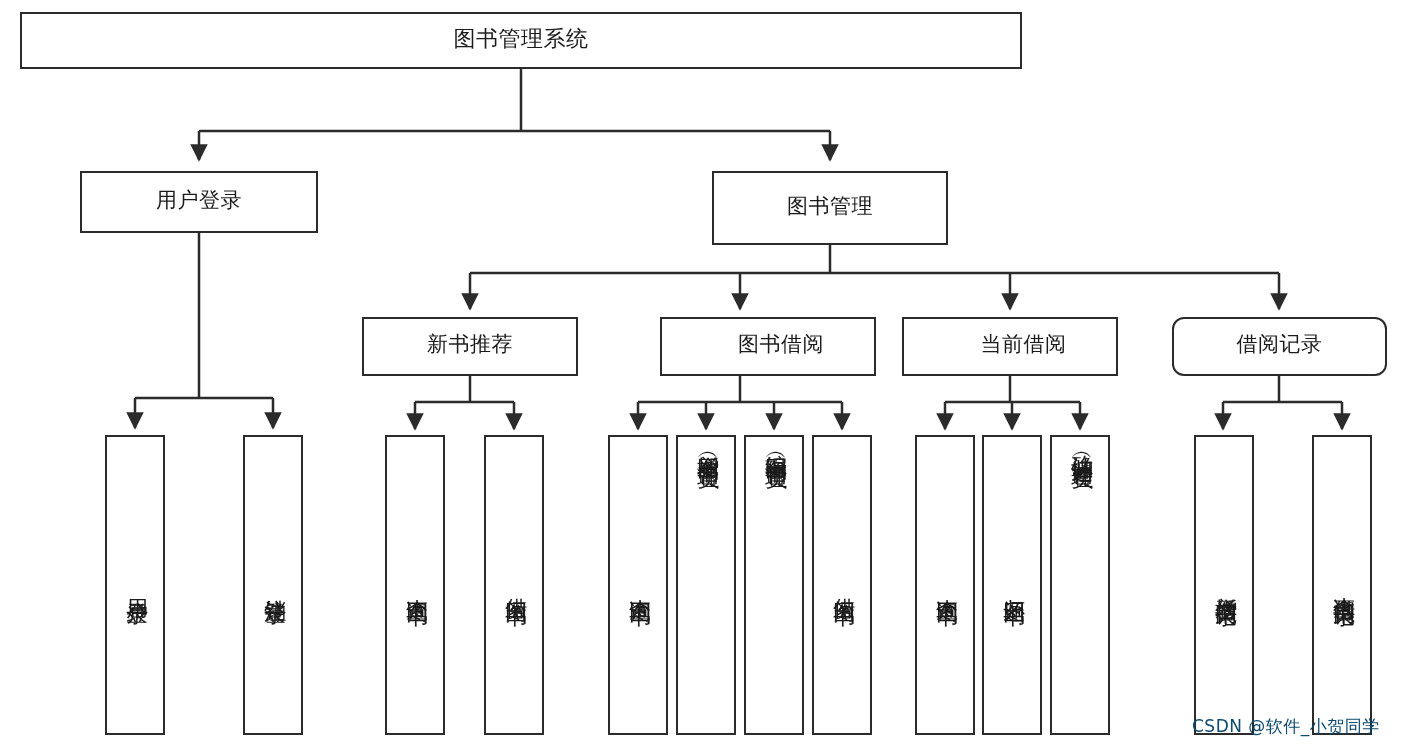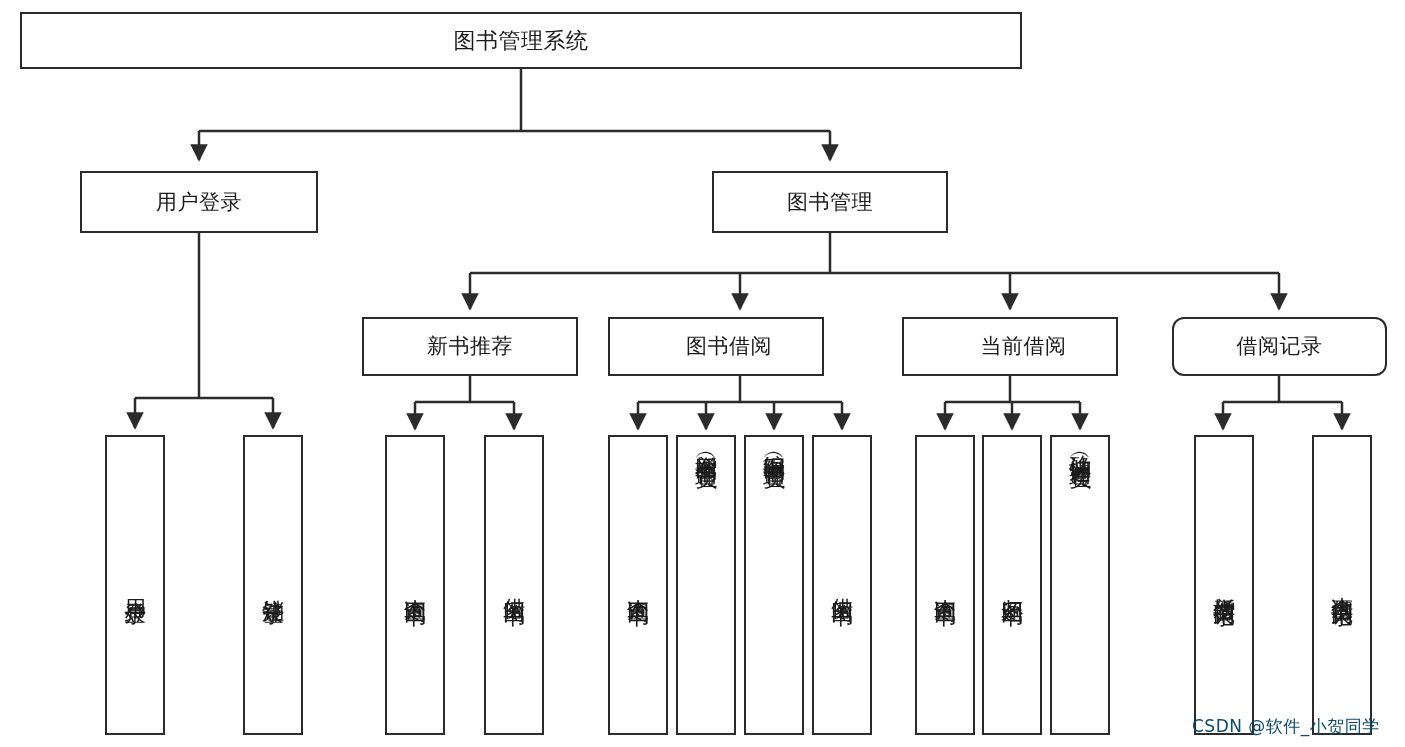--- a/index.html
+++ b/index.html
@@ -30,20 +30,21 @@
     display: flex;
     align-items: center;
     justify-content: center;
     color: #1b1b1b;
   }
   .node .lbl {
     display: block;
     text-align: left;
     line-height: 1.05;
     white-space: nowrap;
+    font-family: Liberation Mono, monospace;
   }
   
   .node.h .lbl {
     font-size: 21px;
     letter-spacing: 0.5px;
   }
   .node.root .lbl { font-size: 22px; }
   
   .node.v {
     align-items: flex-start;
@@ -126,29 +127,29 @@
   </svg>
 
   <div class="node h root" style="left:20px; top:12px; width:1002px; height:57px;">
     <span class="lbl">图书管理系统</span>
   </div>
 
   <div class="node h" style="left:80px; top:171px; width:238px; height:62px;">
     <span class="lbl">用户登录</span>
   </div>
 
-  <div class="node h" style="left:712px; top:171px; width:236px; height:62px;">
+  <div class="node h" style="left:712px; top:171px; width:236px; height:74px;">
     <span class="lbl">图书管理</span>
   </div>
 
   <div class="node h" style="left:362px; top:317px; width:216px; height:59px;">
     <span class="lbl">新书推荐</span>
   </div>
 
-  <div class="node h" style="left:608px; top:317px; width:216px; height:59px;padding-left:26px;">
+  <div class="node h" style="left:660px; top:317px; width:216px; height:59px;padding-left:26px;">
     <span class="lbl">图书借阅</span>
   </div>
 
   <div class="node h" style="left:902px; top:317px; width:216px; height:59px;padding-left:27px;">
     <span class="lbl">当前借阅</span>
   </div>
 
   <div class="node h" style="left:1172px; top:317px; width:215px; height:59px;border-radius:12px;">
     <span class="lbl">借阅记录</span>
   </div>

